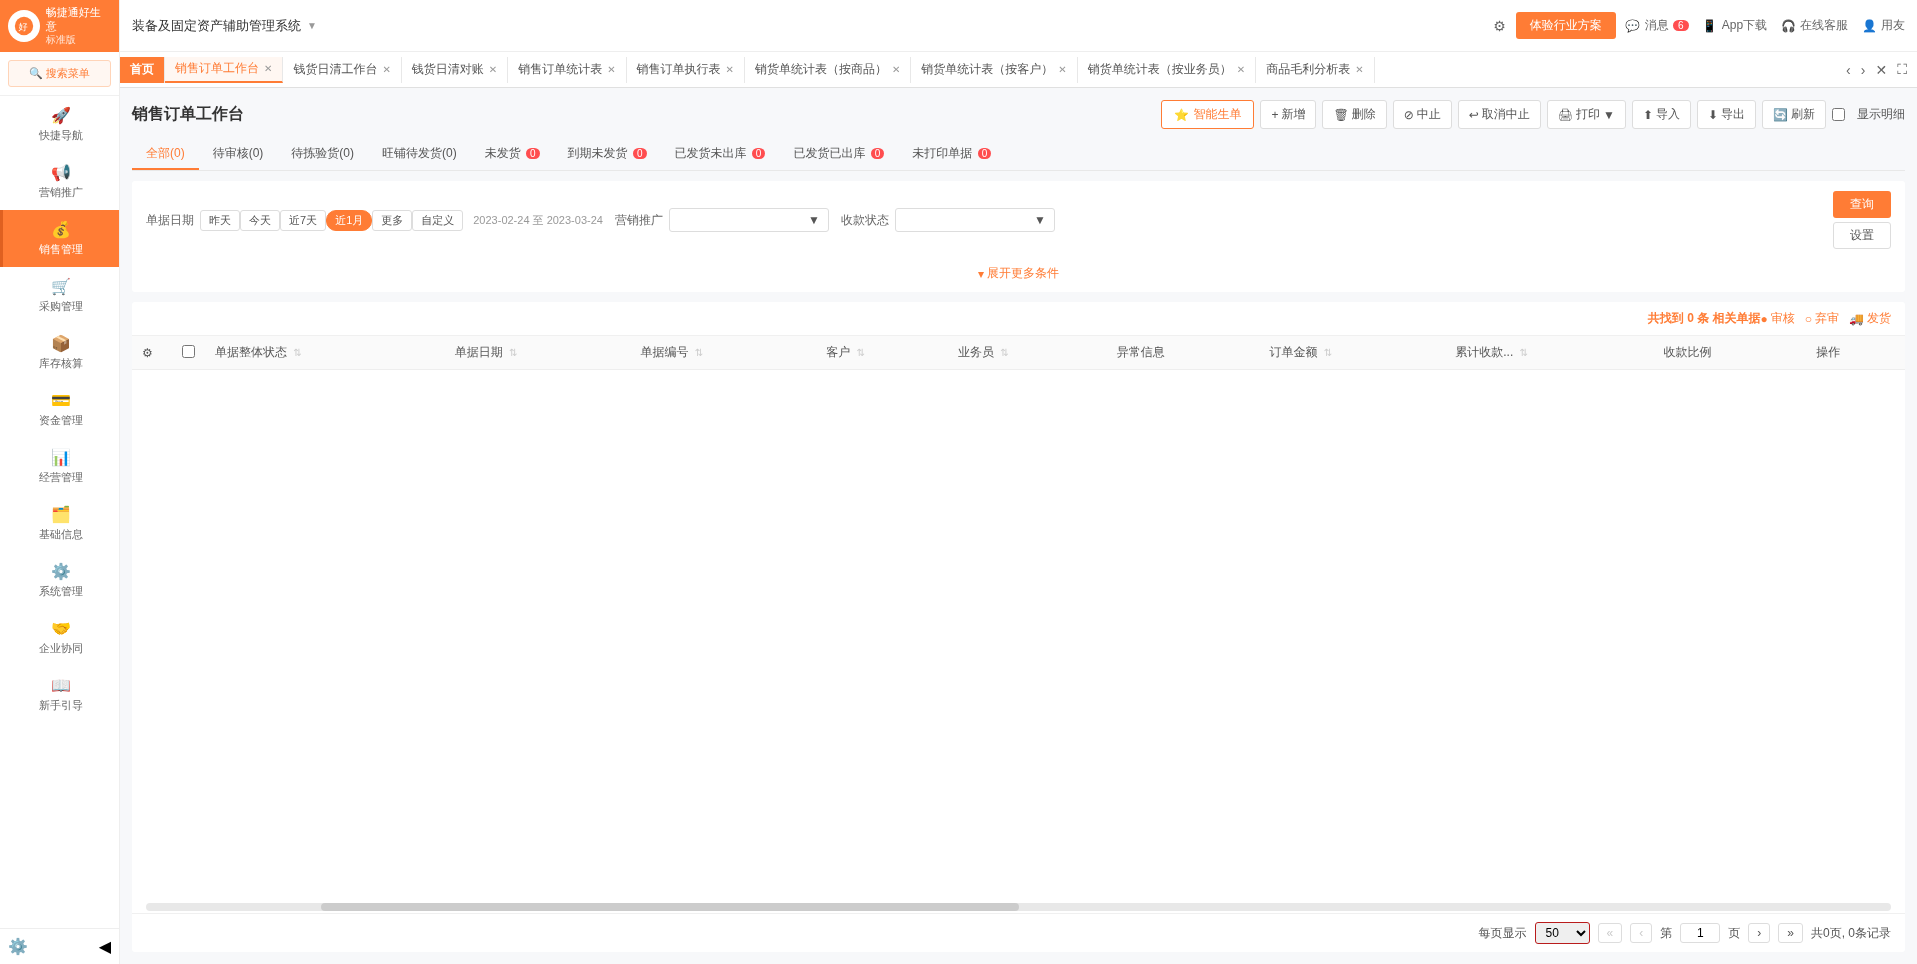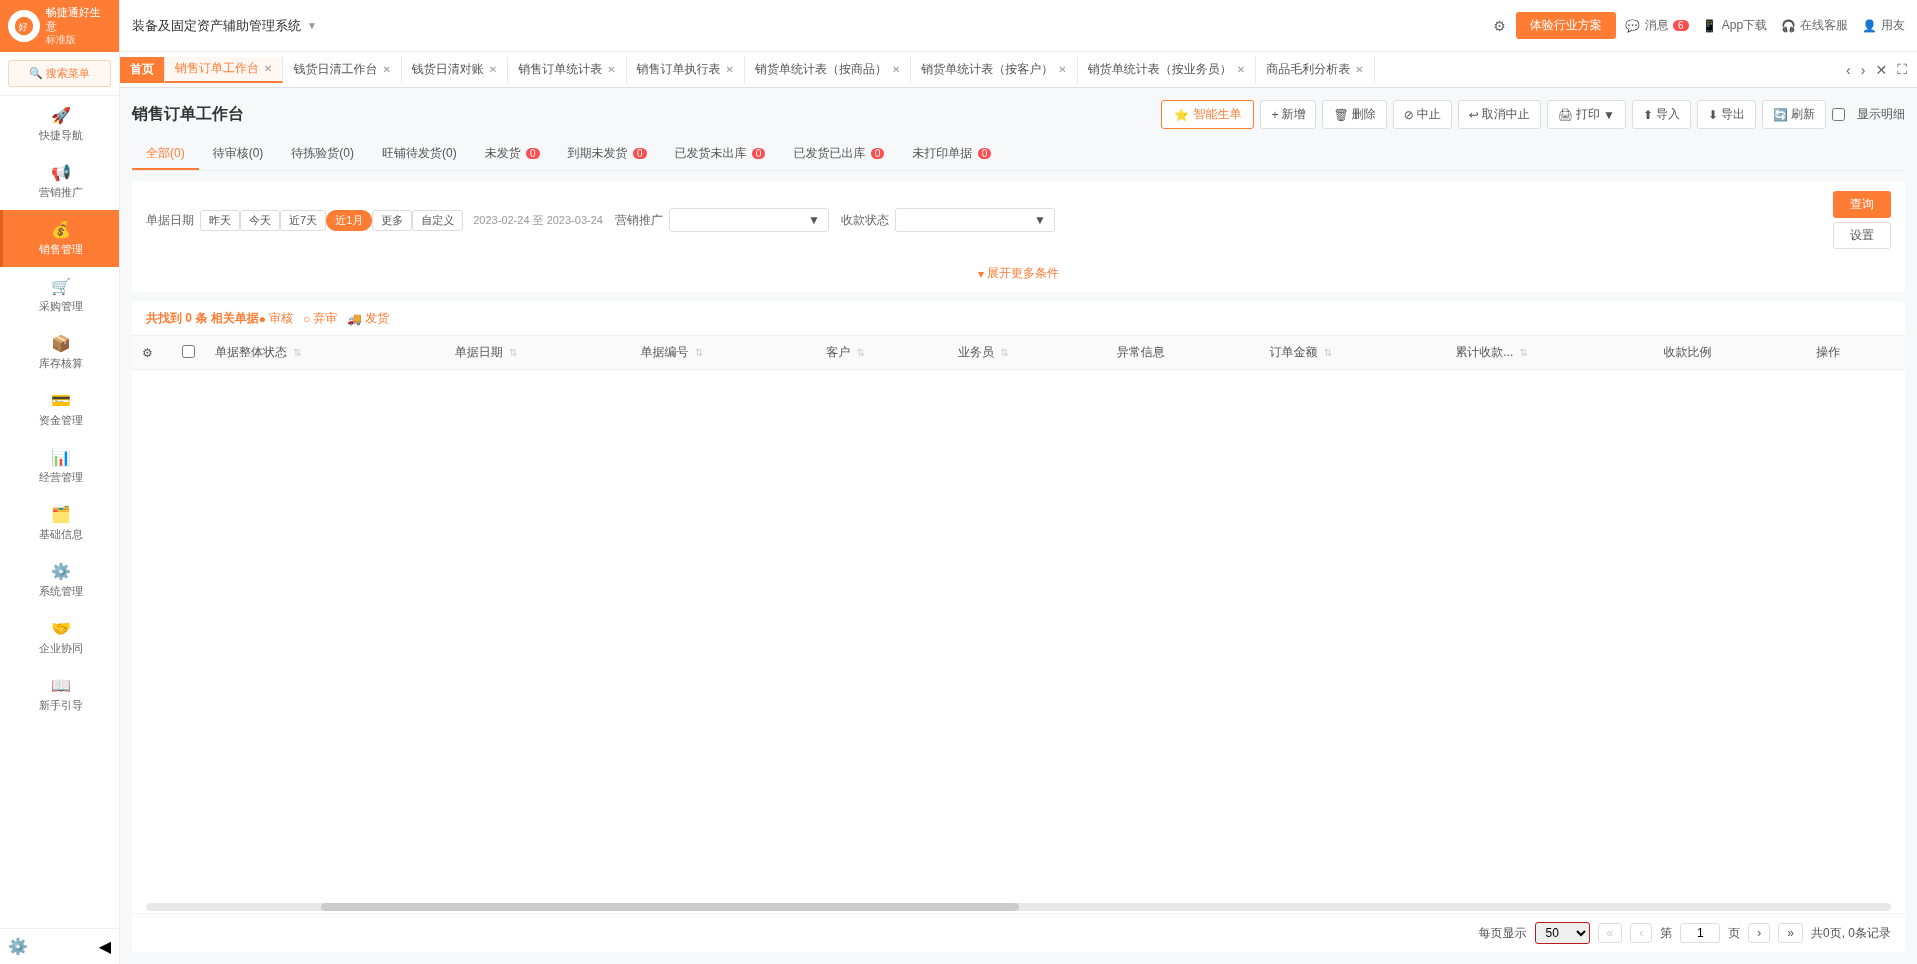--- a/index.html
+++ b/index.html
@@ -68,21 +68,21 @@
     .filter-date-btn.active { background: #ff7c35; color: #fff; border-color: #ff7c35; border-radius: 10px; }
     .filter-date-range { font-size: 11px; color: #999; margin-left: 4px; }
     .filter-select { border: 1px solid #ddd; border-radius: 3px; padding: 4px 8px; font-size: 12px; color: #555; min-width: 120px; display: flex; align-items: center; justify-content: space-between; cursor: pointer; background: #fff; }
     .filter-expand { color: #ff7c35; font-size: 12px; cursor: pointer; display: flex; align-items: center; gap: 3px; }
     .filter-actions { margin-left: auto; display: flex; flex-direction: column; gap: 4px; }
     .btn-query { background: #ff7c35; color: #fff; border: none; padding: 5px 16px; border-radius: 3px; font-size: 12px; cursor: pointer; }
     .btn-setting { background: #fff; color: #555; border: 1px solid #ddd; padding: 4px 16px; border-radius: 3px; font-size: 12px; cursor: pointer; }
 
     
     .table-area { flex: 1; background: #fff; border-radius: 3px; overflow: hidden; display: flex; flex-direction: column; }
-    .table-toolbar { padding: 8px 14px; display: flex; align-items: center; justify-content: flex-start; border-bottom: 1px solid #f0f0f0; }
+    .table-toolbar { padding: 8px 14px; display: flex; align-items: center; justify-content: flex-end; border-bottom: 1px solid #f0f0f0; }
     .table-count { font-size: 12px; color: #555; }
     .table-count span { color: #ff7c35; font-weight: bold; }
     .table-actions-right { display: flex; gap: 10px; }
     .tbl-action-btn { font-size: 12px; color: #ff7c35; cursor: pointer; display: flex; align-items: center; gap: 3px; }
     .data-table { width: 100%; border-collapse: collapse; font-size: 12px; }
     .data-table th { background: #fafafa; color: #555; padding: 8px 10px; text-align: left; border-bottom: 1px solid #eee; font-weight: normal; white-space: nowrap; }
     .data-table th .sort-icon { color: #ccc; font-size: 10px; margin-left: 3px; }
     .table-scroll { flex: 1; overflow: auto; }
 
     

